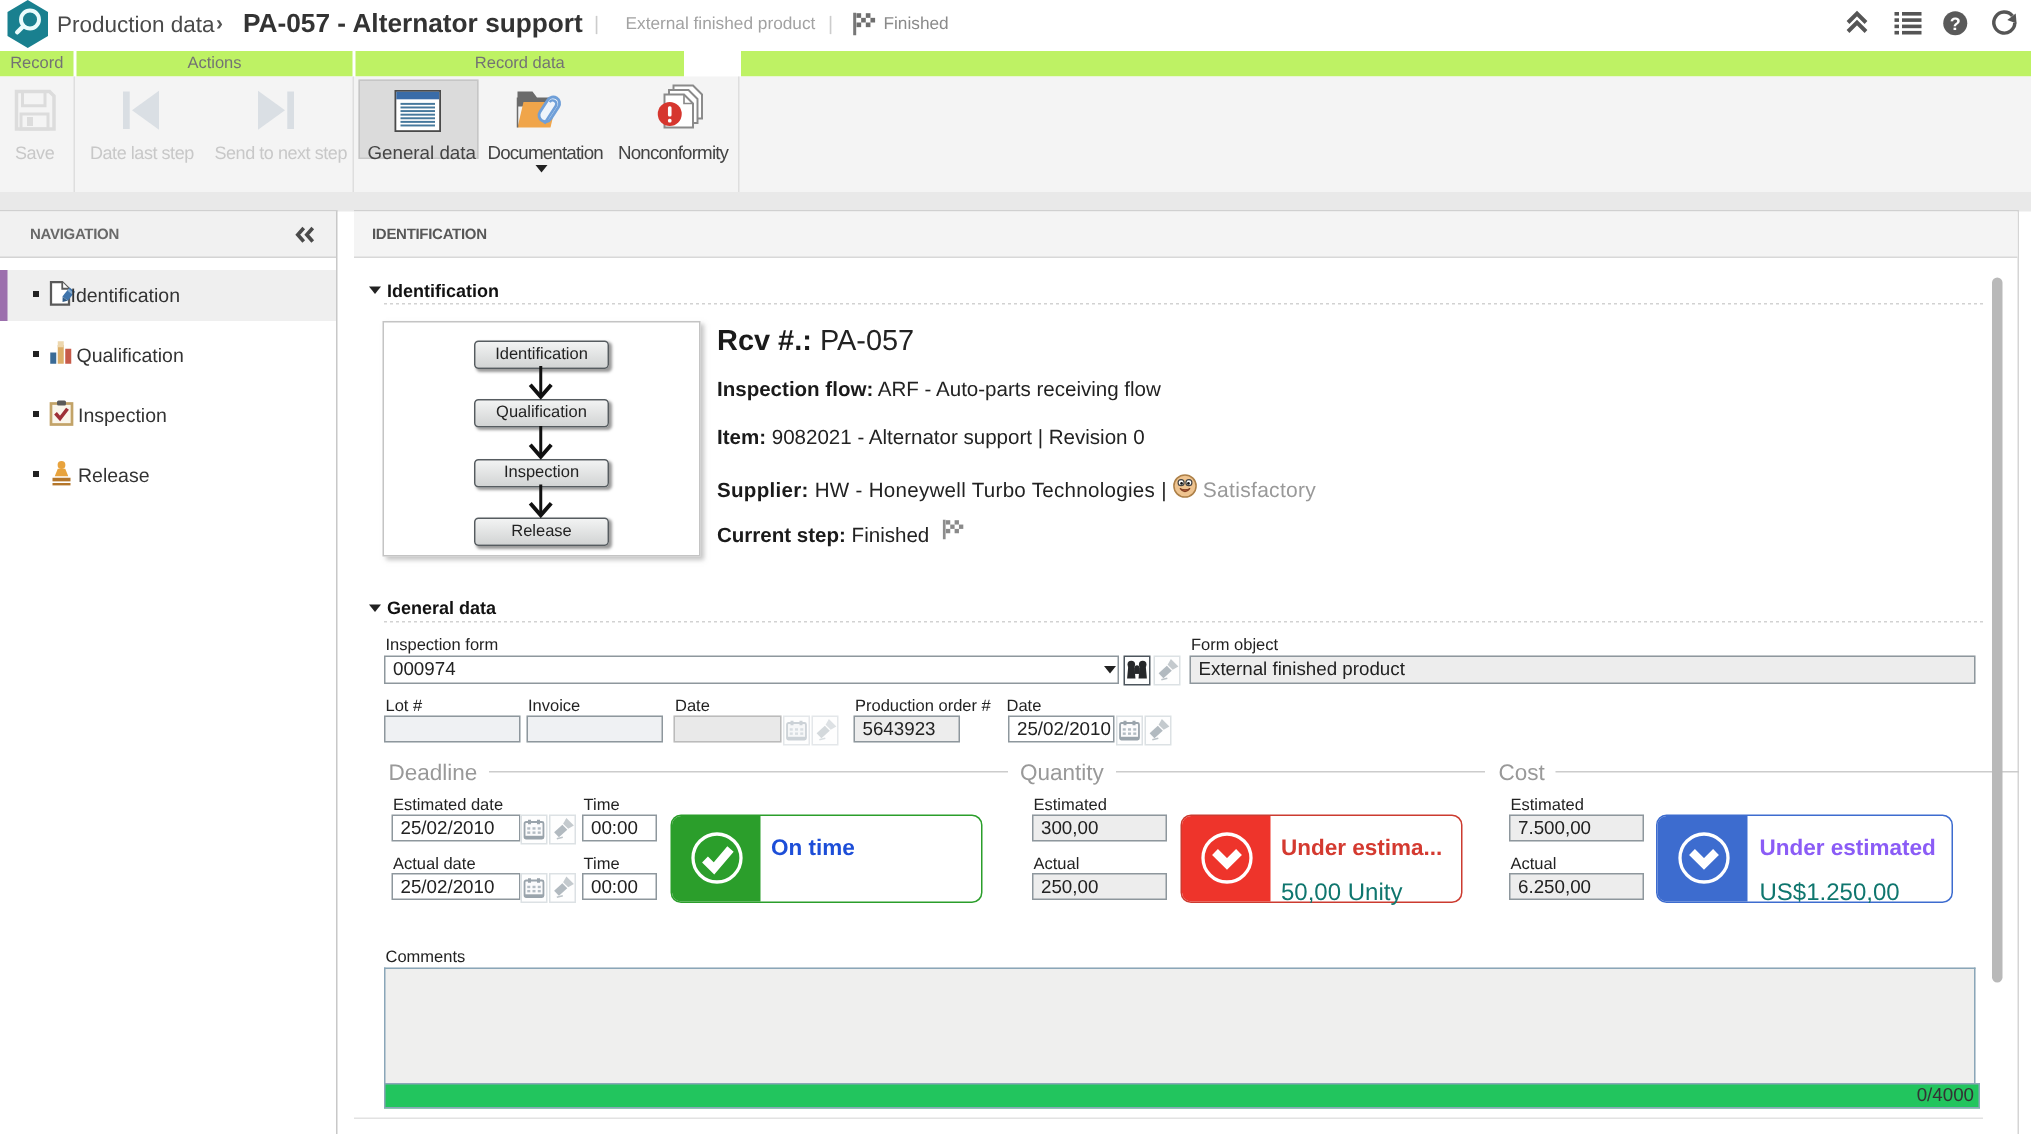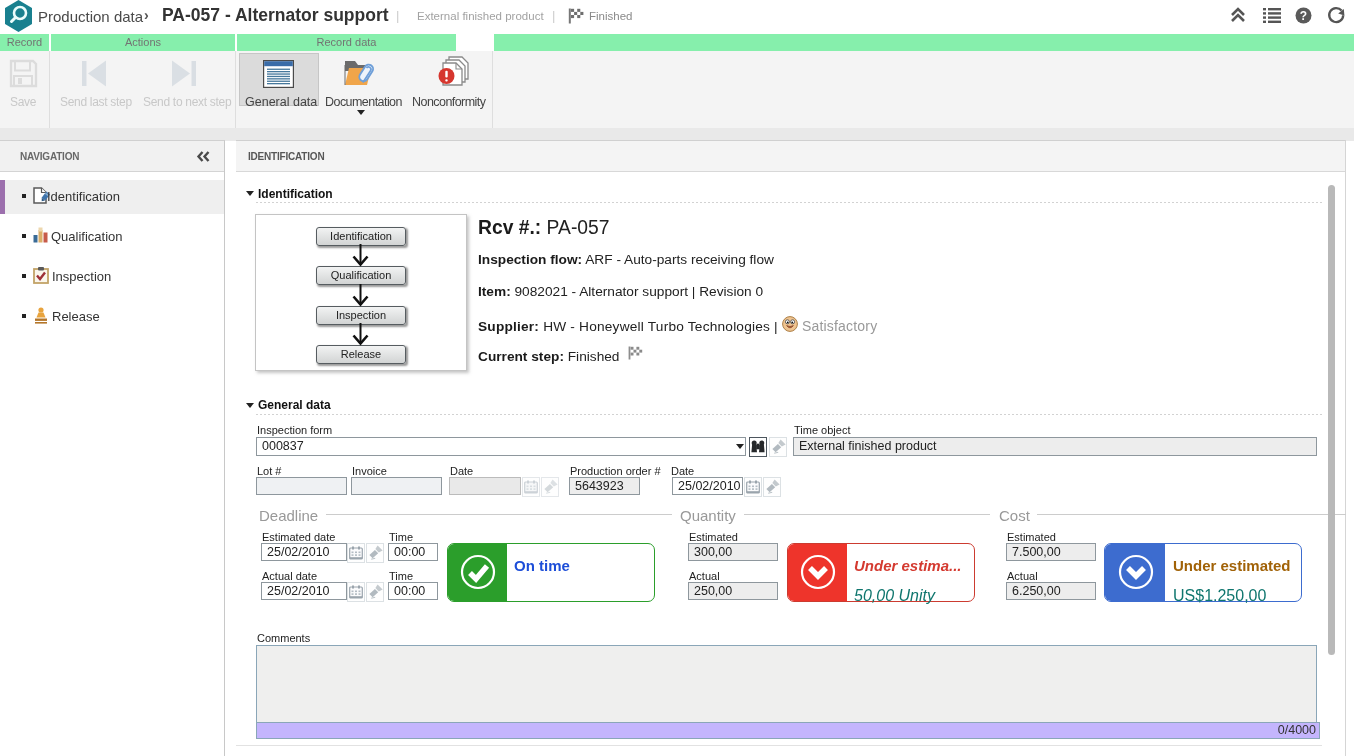--- a/index.html
+++ b/index.html
@@ -8,21 +8,21 @@
 
 #hdr{left:0;top:0;width:1354px;height:34px;background:#fff;}
 #crumb1{left:38px;top:8px;font-size:15px;color:#4a4a4a;}
 #crumbsep{left:144px;top:7px;font-size:14px;color:#555;font-weight:bold;}
 #crumb2{left:162px;top:5px;font-size:17.5px;color:#333;font-weight:bold;}
 #pipe1{left:396px;top:8px;font-size:13px;color:#ccc;}
 #sub1{left:417px;top:10px;font-size:11.5px;color:#a2a2a2;}
 #pipe2{left:552px;top:8px;font-size:13px;color:#ccc;}
 #sub2{left:589px;top:10px;font-size:11.5px;color:#8a8a8a;}
 
-.gbar{top:34px;height:17px;background:#86efac;color:#737373;font-size:11px;text-align:center;line-height:17px;}
+.gbar{top:34px;height:17px;background:#bef264;color:#737373;font-size:11px;text-align:center;line-height:17px;}
 
 #tbody{left:0;top:51px;width:1354px;height:77px;background:#f4f4f4;}
 #band{left:0;top:128px;width:1354px;height:13px;background:#e9e9e9;}
 .tlab{position:absolute;font-size:12px;letter-spacing:-0.3px;white-space:nowrap;text-align:right;}
 .dis{color:#c8c8c8;}
 .en{color:#444;}
 #gdsel{left:239px;top:53px;width:78px;height:51px;background:#dbdbdb;border:1px solid #c6c6c6;}
 
 #nav{left:0;top:140px;width:224px;height:616px;background:#fff;border-right:1px solid #c8c8c8;border-top:1px solid #d0d0d0;}
 #navhdr{left:0;top:141px;width:224px;height:30px;background:#f1f1f1;border-bottom:1px solid #d4d4d4;}
@@ -53,21 +53,21 @@
 .leg{position:absolute;font-size:15px;color:#999;}
 .legline{position:absolute;height:0;border-top:1px solid #ccc;}
 
 .wid{position:absolute;height:57px;border-radius:7px;background:#fff;}
 .wsq{position:absolute;left:0;top:0;width:59px;height:57px;border-radius:6px 0 0 6px;}
 .wtit{position:absolute;left:66px;top:13px;font-size:15px;font-weight:bold;white-space:nowrap;}
 .wsub{position:absolute;left:66px;top:32px;font-size:16px;color:#0f766e;margin-top:11px;}
 .ibtn{position:absolute;width:16px;height:18px;border:1px solid #dce1e4;background:#fefefe;}
 
 #cmtarea{left:256px;top:645px;width:1059px;height:76px;background:#efefee;border:1px solid #8aa6b8;border-bottom:0;}
-#cmtcnt{left:256px;top:722px;width:1059px;height:15px;background:#c4b5fd;border:1px solid #8aa6b8;font-size:12.5px;color:#333;text-align:right;line-height:15px;padding-right:3px;}
+#cmtcnt{left:256px;top:722px;width:1059px;height:15px;background:#22c55e;border:1px solid #8aa6b8;font-size:12.5px;color:#333;text-align:right;line-height:15px;padding-right:3px;}
 
 #sbthumb{left:1328px;top:185px;width:7px;height:470px;background:#b9b9b9;border-radius:4px;}
 svg{position:absolute;overflow:visible;}
 </style>
 </head>
 <body>
 
 <div class="abs" id="hdr"></div>
 <svg class="abs" style="left:3px;top:0px" width="31" height="32" viewBox="0 0 31 32">
   <polygon points="15.5,0 29,8 29,24 15.5,32 2,24 2,8" fill="#19808f"></polygon>
@@ -133,21 +133,21 @@
   <rect x="6" y="2" width="15" height="9.5" fill="none" stroke="#dcdcdc" stroke-width="2"></rect>
   <rect x="5" y="17" width="18" height="10" fill="none" stroke="#dcdcdc" stroke-width="2"></rect>
   <rect x="9" y="19" width="4" height="6" fill="#dcdcdc"></rect>
 </svg>
 <div class="tlab dis" style="left:10px;top:95px">Save</div>
 
 <svg class="abs" style="left:80px;top:60px" width="27" height="27" viewBox="0 0 27 27">
   <rect x="2" y="1" width="4.5" height="25" fill="#d9dee3"></rect>
   <polygon points="8,13.5 26,0.5 26,26.5" fill="#dadfe4"></polygon>
 </svg>
-<div class="tlab dis" style="left:60px;top:95px">Send last step</div>
+<div class="tlab dis" style="left:60px;top:95px">Date last step</div>
 <svg class="abs" style="left:171px;top:60px" width="27" height="27" viewBox="0 0 27 27">
   <rect x="20.5" y="1" width="4.5" height="25" fill="#d9dee3"></rect>
   <polygon points="19,13.5 1,0.5 1,26.5" fill="#dadfe4"></polygon>
 </svg>
 <div class="tlab dis" style="left:143px;top:95px">Send to next step</div>
 
 <div class="abs" id="gdsel"></div>
 <svg class="abs" style="left:263px;top:60px" width="31" height="28" viewBox="0 0 31 28">
   <rect x="0.6" y="0.6" width="29.8" height="26.8" fill="#fff" stroke="#4a4a4a" stroke-width="1.2"></rect>
   <rect x="1.2" y="1.2" width="28.6" height="5" fill="#3a6ca8"></rect>
@@ -279,42 +279,42 @@
         <rect x="11.3" y="3.7" width="2.9" height="2.9"></rect>
     <rect x="2.6" y="6.6" width="2.9" height="2.9"></rect>
         <rect x="8.4" y="6.6" width="2.9" height="2.9"></rect>
   </g>
 </svg></div>
 
 <div class="tri" style="left:246px;top:403px"></div>
 <div class="sechdr" style="left:258px;top:398px">General data</div>
 <div class="dash" style="left:256px;top:414px;width:1066px"></div>
 <div class="flab" style="left:257px;top:424px">Inspection form</div>
-<div class="inp" style="left:256px;top:437px;width:483px;height:17px;">000837</div>
+<div class="inp" style="left:256px;top:437px;width:483px;height:17px;">000974</div>
 <div class="abs" style="left:736px;top:444px;width:0;height:0;border-left:4px solid transparent;border-right:4px solid transparent;border-top:5px solid #222;"></div>
 <div class="ibtn" style="left:749px;top:437px;border-color:#4d565e;">
     <svg class="abs" style="left:1px;top:2px" width="14" height="13" viewBox="0 0 15 14">
   <g fill="#26282a">
     <circle cx="3.4" cy="3.2" r="2.7"></circle>
         <circle cx="11.6" cy="3.2" r="2.7"></circle>
     <polygon points="0.4,13.2 1.2,4.5 5.6,4.5 6.4,13.2"></polygon>
     <polygon points="8.6,13.2 9.4,4.5 13.8,4.5 14.6,13.2"></polygon>
     <rect x="5.5" y="5.5" width="4" height="4.5"></rect>
     <circle cx="7.5" cy="5.5" r="1.8"></circle>
   </g>
 </svg>
   </div>
 <div class="ibtn" style="left:769px;top:437px;">
     <svg class="abs" style="left:1.5px;top:1px" width="14" height="15" viewBox="0 0 14 15">
   <polygon points="8.6,0.4 13.6,5.4 9.8,7.5 6.4,4.1" fill="#c4cace"></polygon>
   <polygon points="5.9,4.9 9.2,8.2 3.6,13.2 0.4,9.9" fill="#b2bac0"></polygon>
   <line x1="2.2" y1="14.2" x2="6.2" y2="13.2" stroke="#bcc3c8" stroke-width="1.1"></line>
 </svg>
   </div>
-<div class="flab" style="left:794px;top:424px">Time object</div>
+<div class="flab" style="left:794px;top:424px">Form object</div>
 <div class="inp ro" style="left:793px;top:437px;width:517px;height:17px;">External finished product</div>
 <div class="flab" style="left:257px;top:465px">Lot #</div>
 <div class="inp lt" style="left:256px;top:477px;width:84px;height:16px;"></div>
 <div class="flab" style="left:352px;top:465px">Invoice</div>
 <div class="inp lt" style="left:351px;top:477px;width:84px;height:16px;"></div>
 <div class="flab" style="left:450px;top:465px">Date</div>
 <div class="inp dis2" style="left:449px;top:477px;width:65px;height:16px;"></div>
 <div class="ibtn" style="left:522px;top:477px;border-color:#e4e7ea;">
     <svg class="abs" style="left:1px;top:1.5px" width="14" height="14" viewBox="0 0 14 14">
   <rect x="0.7" y="2" width="12.6" height="11" rx="1" fill="#f6f7f8" stroke="#ccd2d7" stroke-width="1.2"></rect>
@@ -435,42 +435,42 @@
     <path d="M12 21 l6 6 l11 -13" fill="none" stroke="#fff" stroke-width="5.5"></path>
   </svg>
   <div class="wtit" style="color:#1d4ed8">On time</div>
 </div>
 
 <div class="flab" style="left:689px;top:531px">Estimated</div>
 <div class="inp ro" style="left:688px;top:543px;width:83px;height:16px;">300,00</div>
 <div class="flab" style="left:689px;top:570px">Actual</div>
 <div class="inp ro" style="left:688px;top:582px;width:83px;height:16px;">250,00</div>
 
-<div class="wid" style="left:787px;top:543px;width:186px;border:1.5px solid #cc3b30;font-style:italic;">
+<div class="wid" style="left:787px;top:543px;width:186px;border:1.5px solid #cc3b30;">
   <div class="wsq" style="background:#ee342b"></div>
   <svg style="left:10px;top:8px" width="40" height="40" viewBox="0 0 40 40">
     <circle cx="20" cy="20" r="16" fill="none" stroke="#fff" stroke-width="2.2"></circle>
     <path d="M12 16 l8 8 l8 -8" fill="none" stroke="#fff" stroke-width="5.5"></path>
   </svg>
   <div class="wtit" style="color:#d43a30">Under estima...</div>
   <div class="wsub">50,00 Unity</div>
 </div>
 
 <div class="flab" style="left:1007px;top:531px">Estimated</div>
 <div class="inp ro" style="left:1006px;top:543px;width:83px;height:16px;">7.500,00</div>
 <div class="flab" style="left:1007px;top:570px">Actual</div>
 <div class="inp ro" style="left:1006px;top:582px;width:83px;height:16px;">6.250,00</div>
 
 <div class="wid" style="left:1104px;top:543px;width:196px;border:1.5px solid #3d6ccf;">
   <div class="wsq" style="background:#3d6ccf;width:60px"></div>
   <svg style="left:11px;top:8px" width="40" height="40" viewBox="0 0 40 40">
     <circle cx="20" cy="20" r="16" fill="none" stroke="#fff" stroke-width="2.2"></circle>
     <path d="M12 16 l8 8 l8 -8" fill="none" stroke="#fff" stroke-width="5.5"></path>
   </svg>
-  <div class="wtit" style="left:68px;color:#a16207">Under estimated</div>
+  <div class="wtit" style="left:68px;color:#8b5cf6">Under estimated</div>
   <div class="wsub" style="left:68px">US$1.250,00</div>
 </div>
 
 <div class="flab" style="left:257px;top:632px">Comments</div>
 <div class="abs" id="cmtarea"></div>
 <div class="abs" id="cmtcnt">0/4000</div>
 <div class="abs" style="left:236px;top:745px;width:1086px;height:0;border-top:1px solid #e2e2e2;"></div>
 <div class="abs" id="sbthumb"></div>
 
 </body></html>

